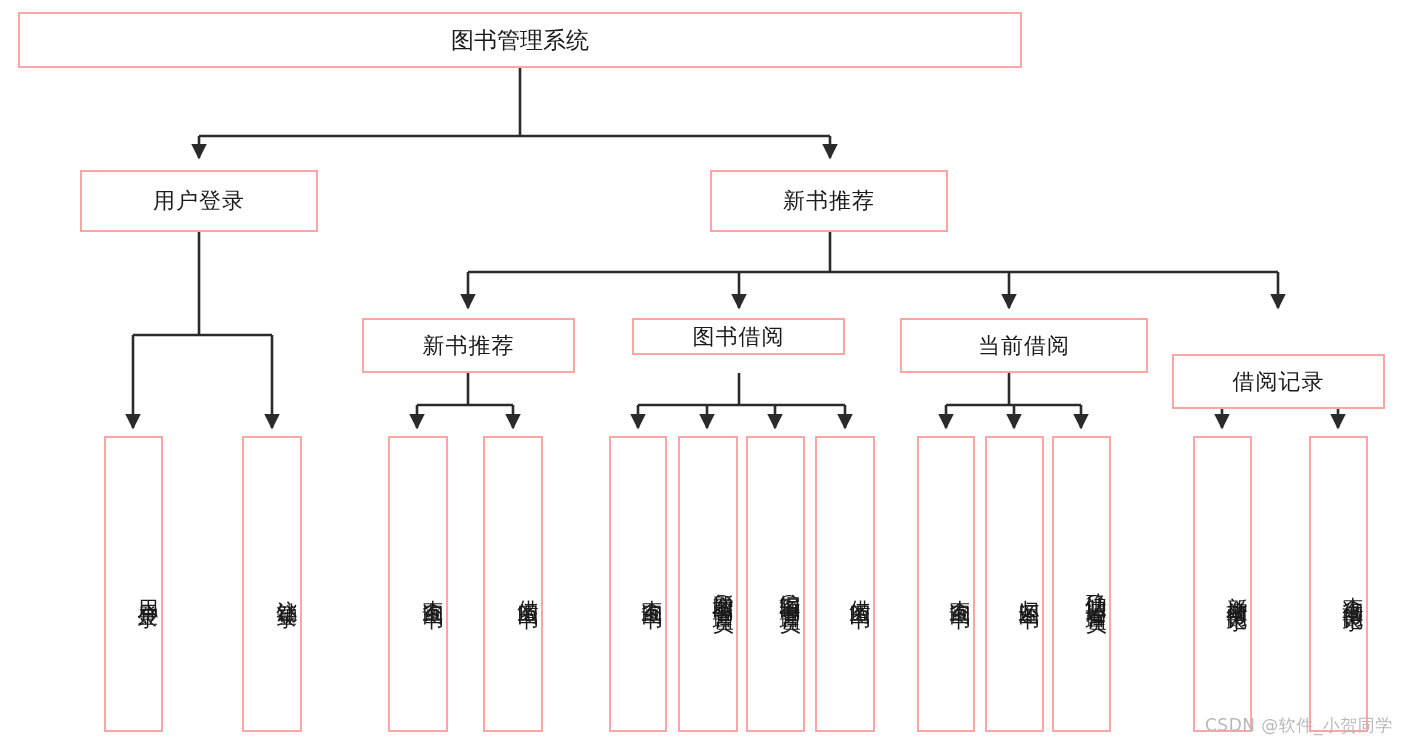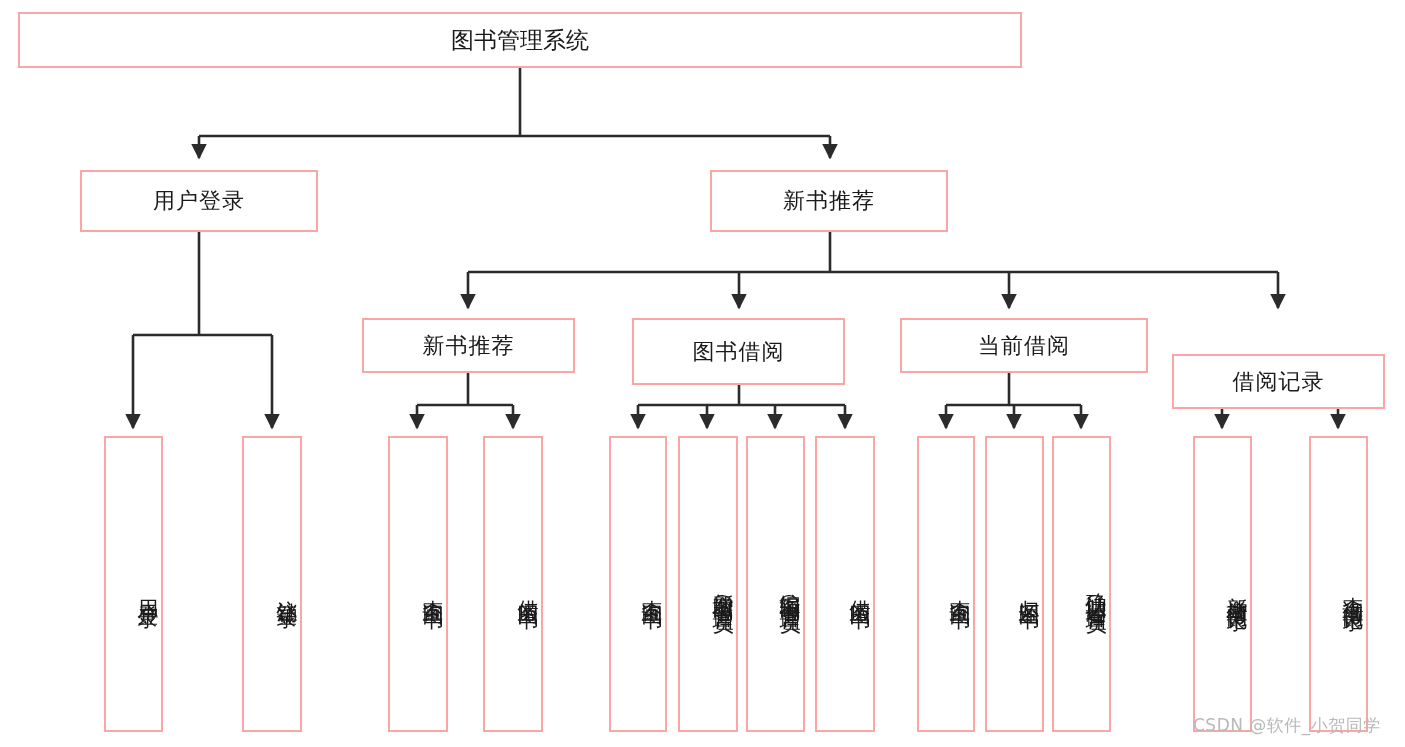--- a/index.html
+++ b/index.html
@@ -56,20 +56,21 @@
     letter-spacing:3px;
   }
   .watermark{
     position:absolute;
     left:1193px;
     top:714px;
     font-size:17px;
     color:#b9b9b9;
     white-space:nowrap;
     letter-spacing:0.5px;
+    padding-left:12px;
   }
 </style>
 </head>
 <body>
 
 <div id="canvas">
 
   <svg class="wires" viewBox="0 0 1405 747" xmlns="http://www.w3.org/2000/svg">
     <defs>
       <marker id="arrow" viewBox="0 0 10 10" refX="9" refY="5" markerWidth="6" markerHeight="6" orient="auto-start-reverse">
@@ -127,21 +128,21 @@
   <div class="node h" style="left:80px; top:170px; width:238px; height:62px;">
     <span>用户登录</span>
   </div>
   <div class="node h" style="left:710px; top:170px; width:238px; height:62px;">
     <span>新书推荐</span>
   </div>
 
   <div class="node h" style="left:362px; top:318px; width:213px; height:55px;">
     <span>新书推荐</span>
   </div>
-  <div class="node h" style="left:632px; top:318px; width:213px; height:67px;">
+  <div class="node h" style="left:632px; top:318px; width:213px; height:37px;">
     <span>图书借阅</span>
   </div>
   <div class="node h" style="left:900px; top:318px; width:248px; height:55px;">
     <span>当前借阅</span>
   </div>
   <div class="node h" style="left:1172px; top:318px; width:213px; height:55px;margin-top:36px;">
     <span>借阅记录</span>
   </div>
 
   <div class="node v" style="left:104px; top:436px; width:59px; height:296px;">

